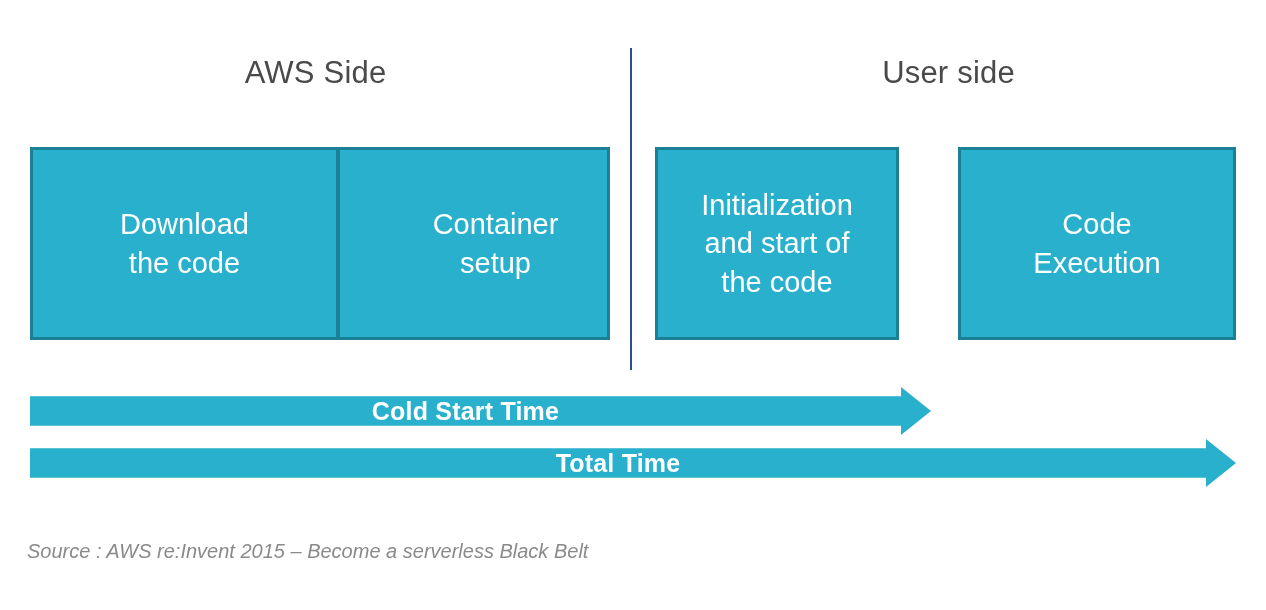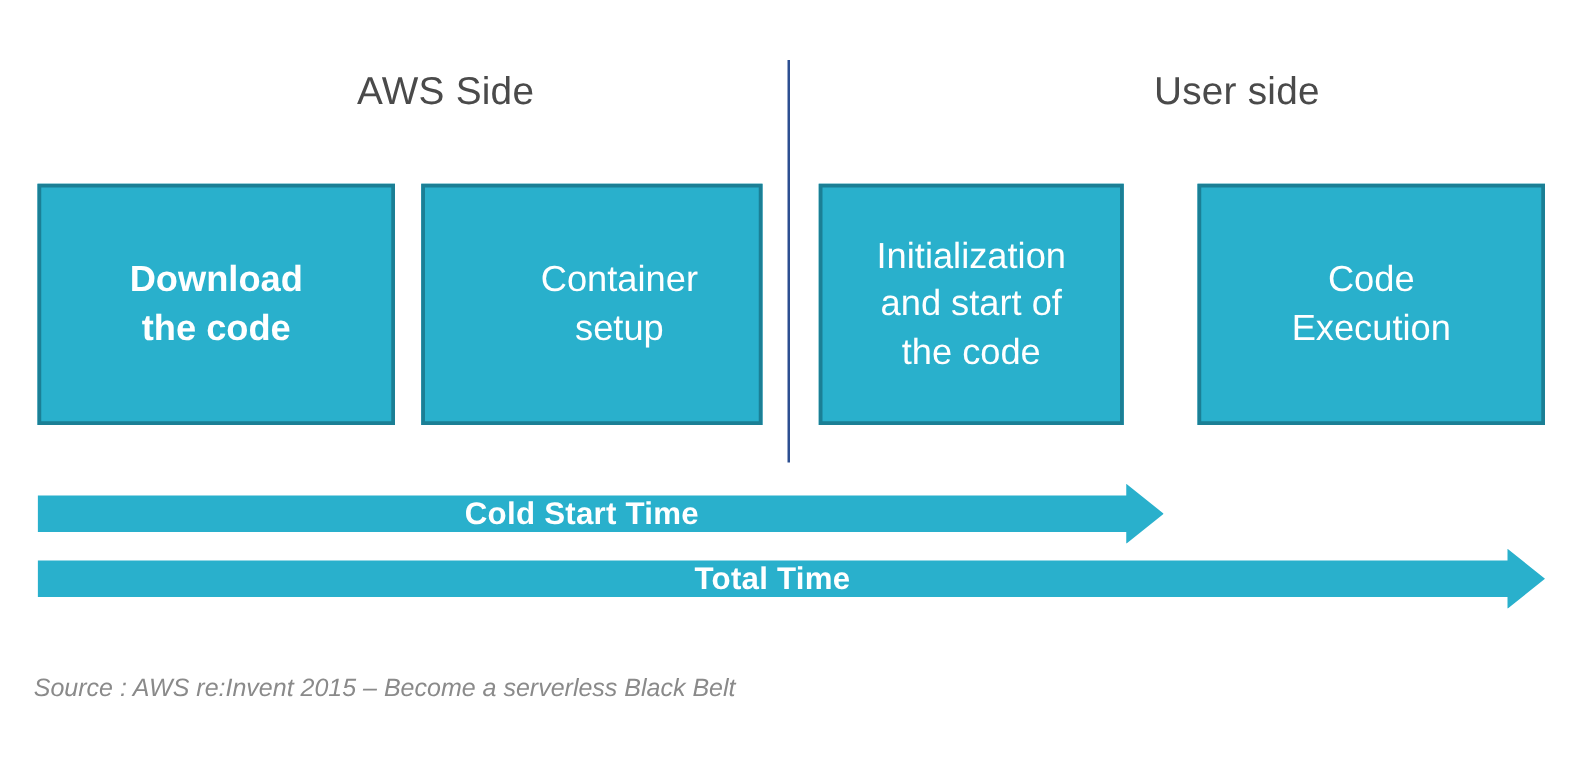--- a/index.html
+++ b/index.html
@@ -24,21 +24,20 @@
   
   .section-header {
     position: absolute;
     top: 56px;
     font-size: 31px;
     color: #4a4a4a;
     text-align: center;
     letter-spacing: 0.2px;
     line-height: 1.1;
     white-space: nowrap;
-    margin-left: 41px;
   }
   #header-aws  { left: 0;    width: 631px; }
   #header-user { left: 631px; width: 635px; }
 
   
   #side-divider {
     position: absolute;
     left: 630px;
     top: 48px;
     width: 2px;
@@ -59,21 +58,21 @@
     justify-content: center;
   }
   .stage-label {
     color: #ffffff;
     font-size: 29px;
     line-height: 1.32;
     text-align: center;
     white-space: pre-line;
     padding: 0 8px;
   }
-  #stage-box-1 { left: 30px;  width: 286px; font-weight: bold; }
+  #stage-box-1 { left: 30px;  width: 309px; }
   #stage-box-2 { left: 337px; width: 273px; padding-left: 44px; }
   #stage-box-3 { left: 655px; width: 244px; }
   #stage-box-4 { left: 958px; width: 278px; }
 
   
   .timing-arrow {
     position: absolute;
     height: 48px;
     left: 30px;
   }

